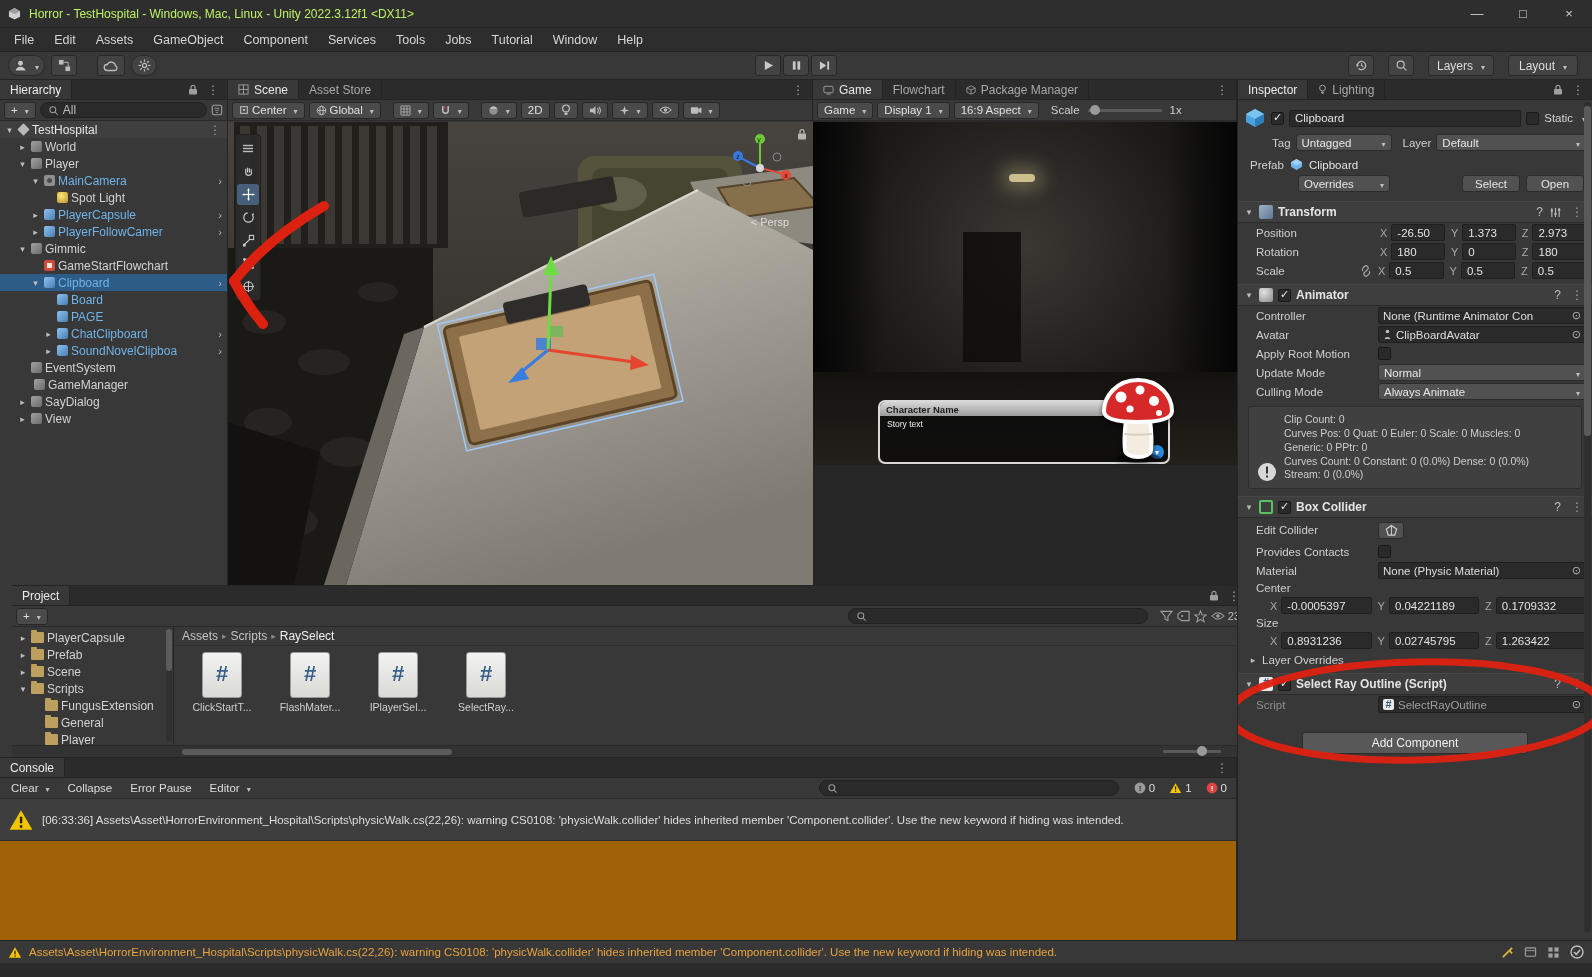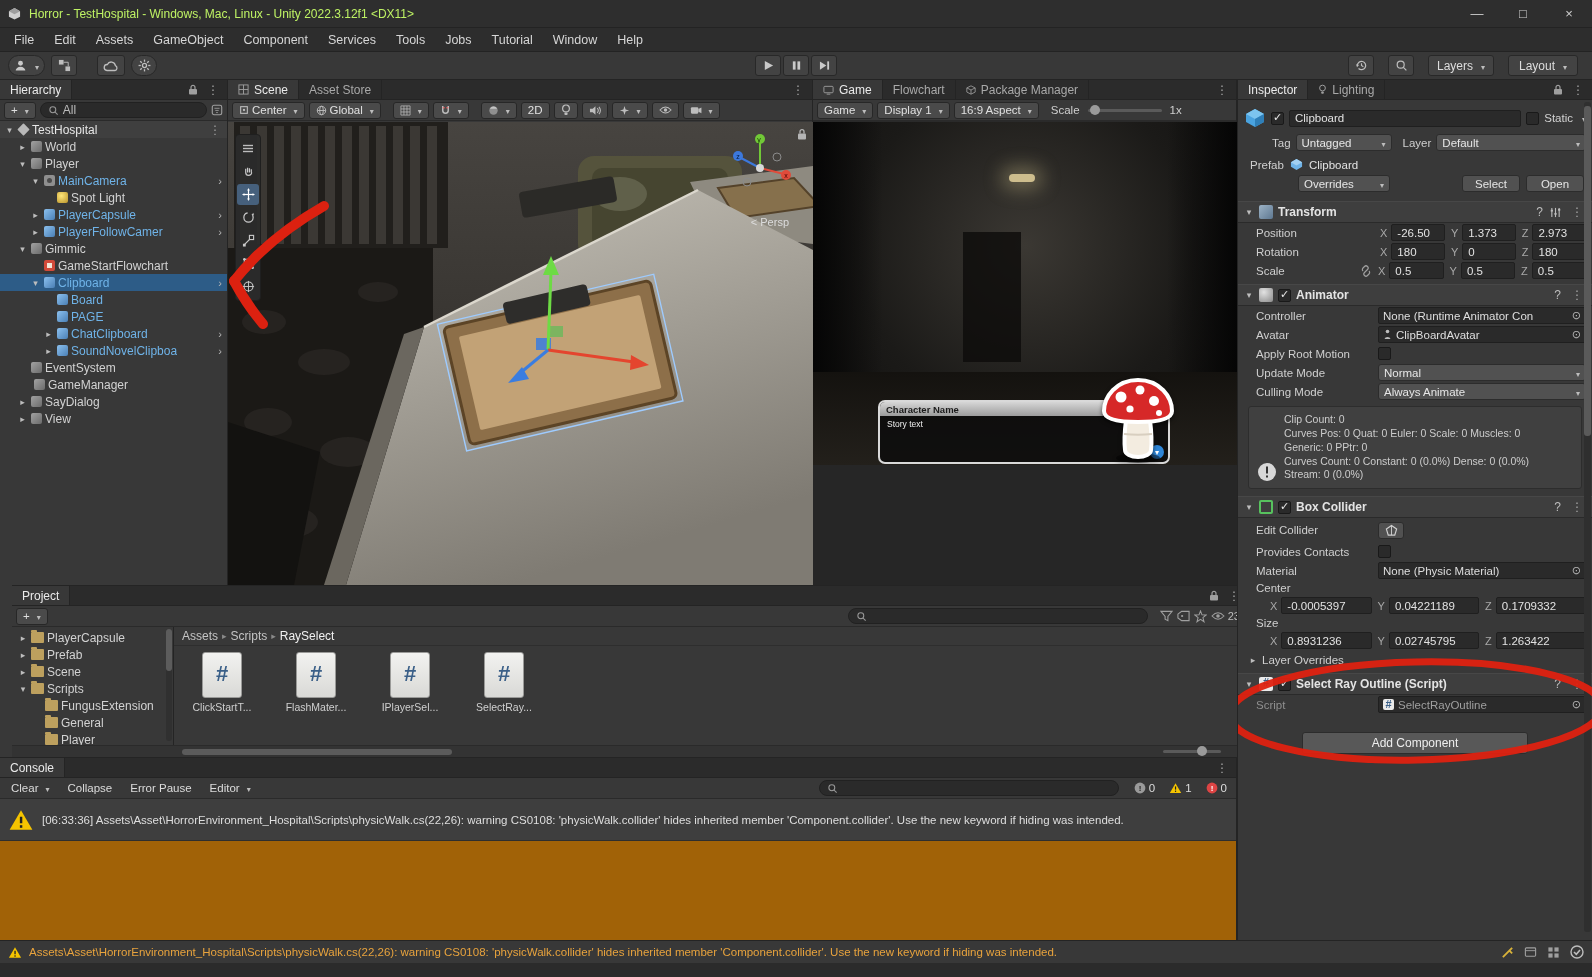--- a/index.html
+++ b/index.html
@@ -72,21 +72,21 @@
 #p-folders{width:162px;border-right:1px solid #242424;overflow:hidden;padding-top:2px;position:relative}
 .frow{height:17px;display:flex;align-items:center;gap:3px;white-space:nowrap;font-size:12px;color:#d2d2d2}
 .frow .exp{width:10px;text-align:center;font-size:9px;color:#bdbdbd;flex:none}
 .folder-icon{width:13px;height:11px;flex:none;position:relative;background:#bda05e;border-radius:1px}
 .folder-icon::before{content:"";position:absolute;left:0;top:-2px;width:6px;height:2px;background:#bda05e;border-radius:1px 1px 0 0}
 #p-main{flex:1;position:relative}
 #breadcrumb{height:19px;display:flex;align-items:center;gap:4px;padding:0 8px;border-bottom:1px solid #2e2e2e;font-size:12px;background:#383838}
 .bitem{color:#c4c4c4}
 .bitem.last{color:#f0f0f0}
 .bsep{color:#8a8a8a;font-size:9px}
-#p-files{display:flex;gap:22px;padding:6px 12px}
+#p-files{display:flex;gap:16px;padding:6px 12px}
 .fitem{width:72px;display:flex;flex-direction:column;align-items:center;gap:3px}
 .script-icon{width:40px;height:46px;background:linear-gradient(#f2f2f0,#d9d9d6);border-radius:3px;position:relative;border:1px solid #9a9a98}
 .script-icon::after{content:"#";position:absolute;left:0;right:0;top:8px;text-align:center;font-size:22px;font-weight:bold;color:#3a5f88}
 .fname{font-size:10.5px;color:#cfcfcf;max-width:70px;white-space:nowrap;overflow:hidden;text-overflow:ellipsis}
 #project-bottombar{position:absolute;left:0;bottom:0;width:1237px;height:12px;background:#333;border-top:1px solid #2a2a2a;display:flex;align-items:center}
 .hscroll-thumb{margin-left:170px;width:270px;height:6px;border-radius:3px;background:#5b5b5b}
 .zoom-slider{margin-left:auto;margin-right:28px;width:58px;height:3px;background:#5a5a5a;border-radius:2px;position:relative}
 .zoom-knob{position:absolute;left:34px;top:-4px;width:10px;height:10px;border-radius:50%;background:#9a9a9a}
 .vscroll{position:absolute;right:1px;top:2px;width:6px;height:110px;background:#303030;border-radius:3px}
 .vscroll .thumb{width:6px;height:42px;background:#5c5c5c;border-radius:3px}

